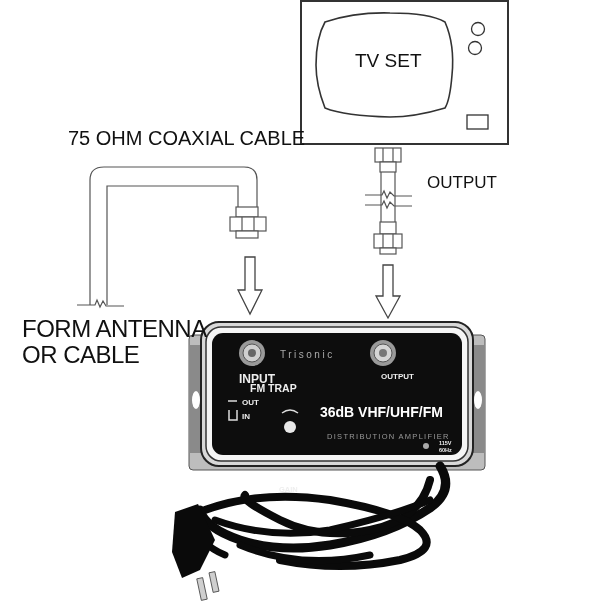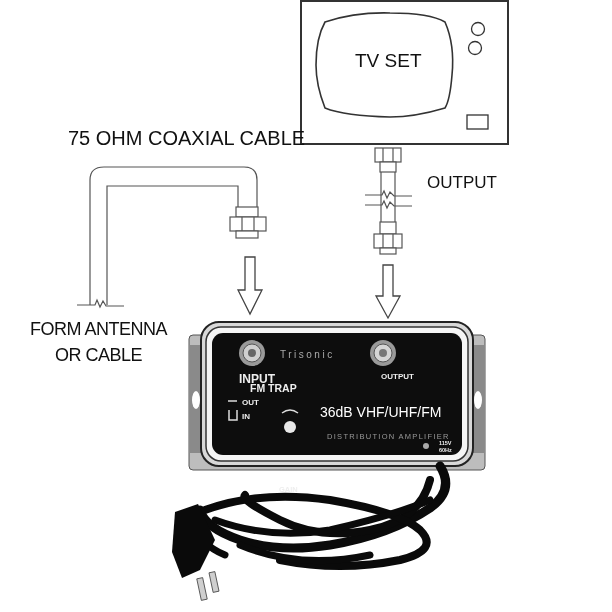--- a/index.html
+++ b/index.html
@@ -1,30 +1,30 @@
 <!DOCTYPE html>
 <html><head>
 <meta charset="utf-8">
 <style>
   html, body { margin: 0; padding: 0; background: #ffffff; }
   body { width: 612px; height: 612px; position: relative; overflow: hidden; font-family: "Liberation Sans", sans-serif; }
   svg { position: absolute; left: 0; top: 0; }
   .lbl { position: absolute; color: #111; font-family: "Liberation Sans", sans-serif; white-space: nowrap; }
   .lbl-cable1 { left: 68px; top: 127px; font-size: 20px; }
   .lbl-cable2 { left: 427px; top: 170px; font-size: 17px; line-height: 25px; }
-  .lbl-antenna { left: 30px; top: 316px; font-size: 18px; line-height: 26px; text-align: center; letter-spacing: -0.5px; }
+  .lbl-antenna { left: 22px; top: 316px; font-size: 24px; line-height: 26px; text-align: left; letter-spacing: -0.5px; }
   .lbl-tv { left: 355px; top: 50px; font-size: 19px; }
   .amp-text { position: absolute; color: #eee; font-family: "Liberation Sans", sans-serif; white-space: nowrap; }
   .amp-brand { left: 280px; top: 349px; font-size: 10px; letter-spacing: 2.5px; color: #aaa; }
   .amp-input { left: 239px; top: 372px; font-size: 12px; font-weight: bold; }
   .amp-output { left: 369px; top: 372px; font-size: 8px; font-weight: bold; margin-left: 12px; }
   .amp-fmtrap { left: 230px; top: 382px; font-size: 10.5px; font-weight: bold; padding-left: 20px; }
   .amp-out { left: 242px; top: 398px; font-size: 8px; font-weight: bold; }
   .amp-in { left: 242px; top: 412px; font-size: 8px; font-weight: bold; }
-  .amp-model { left: 320px; top: 404px; font-size: 14px; font-weight: normal; color: #fff; }
+  .amp-model { left: 320px; top: 404px; font-size: 14px; font-weight: bold; color: #fff; }
   .amp-dist { left: 310px; top: 432px; font-size: 7.5px; letter-spacing: 1.3px; color: #999; padding-left: 17px; }
   .amp-gain { left: 279px; top: 439px; font-size: 7.5px; font-weight: bold; margin-top: 46px; }
   .amp-volt { left: 439px; top: 440px; font-size: 5.5px; font-weight: bold; line-height: 7px; }
 </style>
 </head>
 <body>
 
 <svg width="612" height="612" viewBox="0 0 612 612">
 
   <g>

